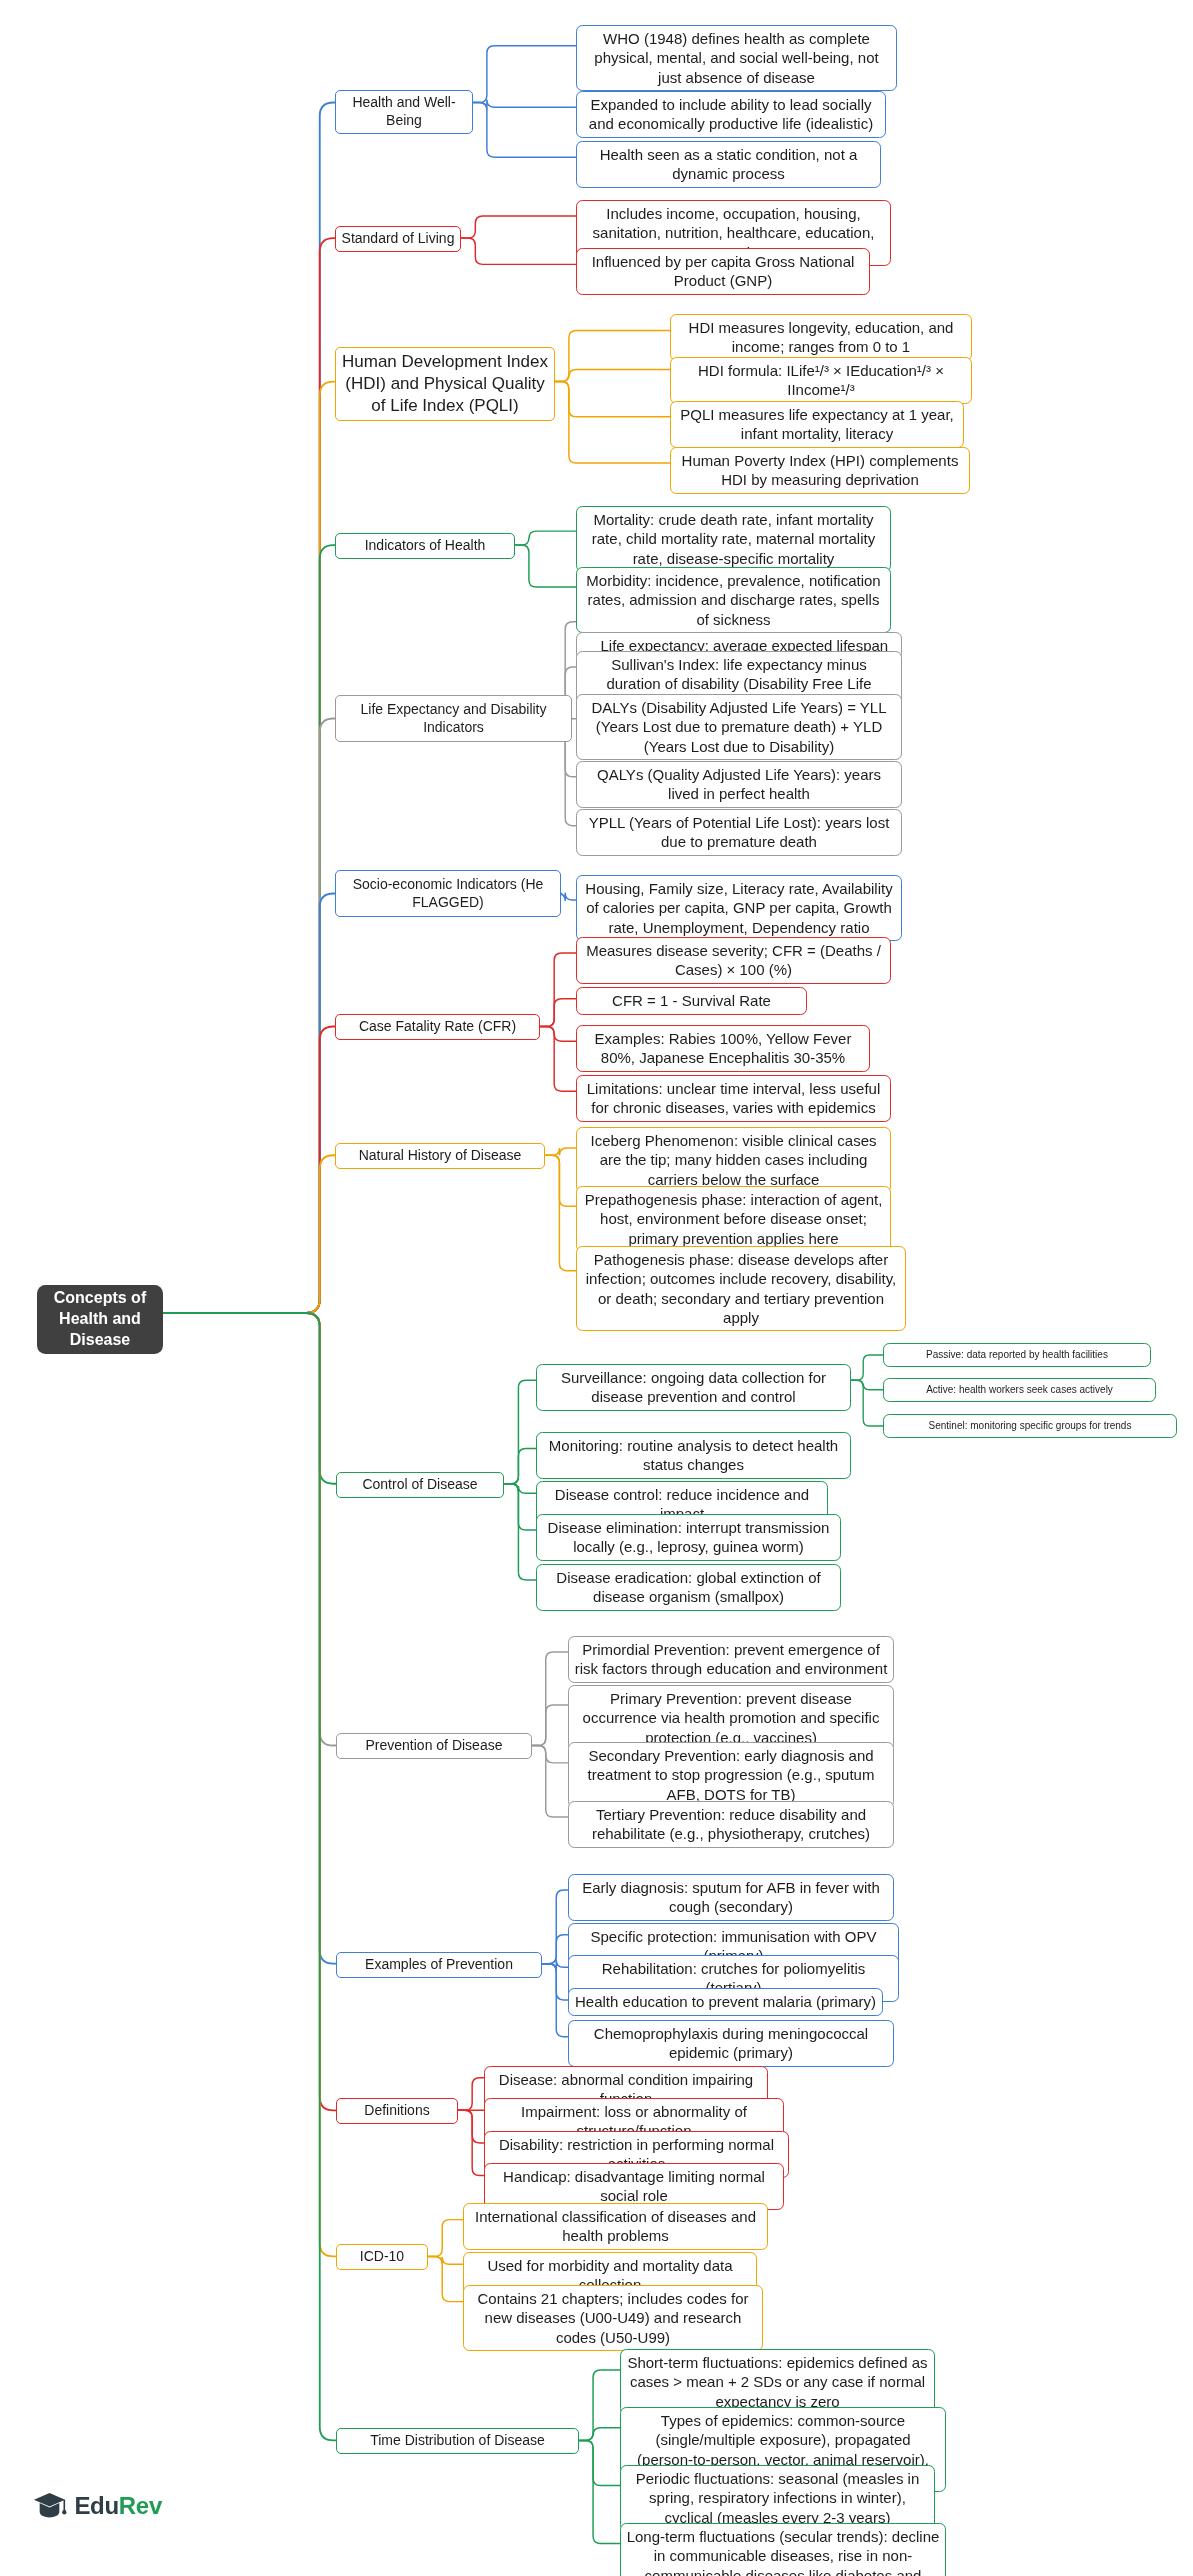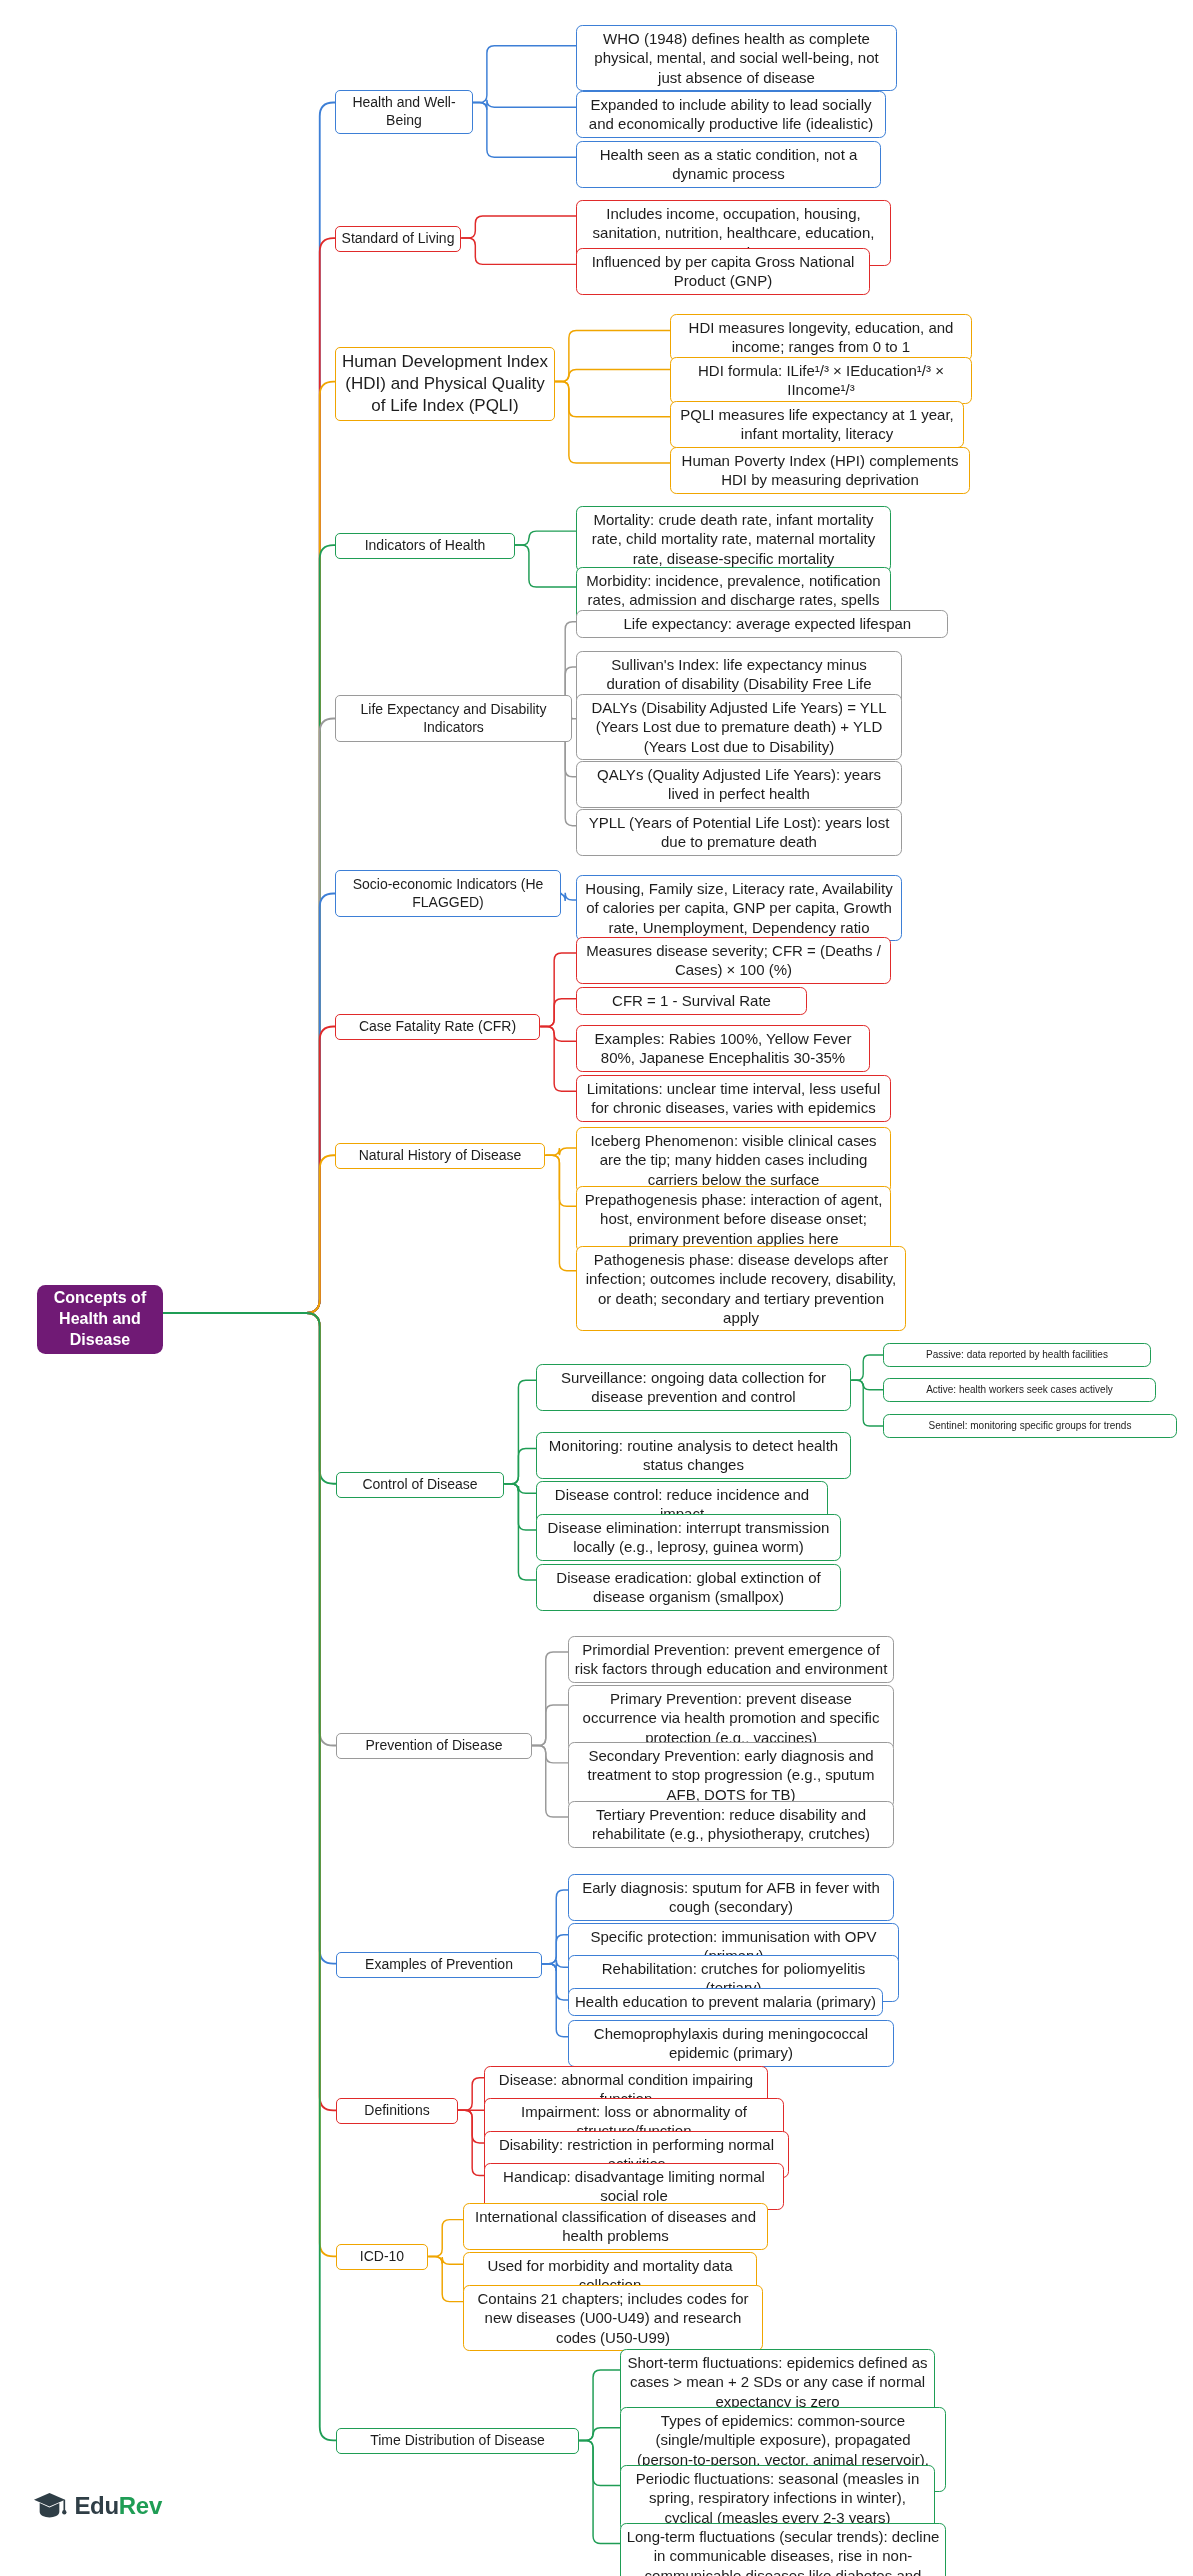--- a/index.html
+++ b/index.html
@@ -21,21 +21,21 @@
     border-radius: 7.4px;
     display: flex;
     align-items: center;
     justify-content: center;
     text-align: center;
     line-height: 1.28;
     padding: 3.2px 5.3px;
     color: #1d1d1d;
   }
   .root {
-    background: #701a75;
+    background: #404040;
     color: #ffffff;
     font-weight: bold;
     font-size: 16px;
     border-radius: 8.4px;
     border: none;
     line-height: 1.3;
   }
   .branch {
     font-size: 14px;
     border-width: 1.6px;
@@ -149,21 +149,21 @@
       <div class="node leaf" style="left: 576px; top: 248px; width: 294px; min-height: 33px; border-color: rgb(224, 42, 42);">Influenced by per capita Gross National Product (GNP)</div>
       <div class="node branch" style="left: 335px; top: 347px; width: 220px; min-height: 69px; border-color: rgb(240, 165, 0);;font-size:17px;">Human Development Index (HDI) and Physical Quality of Life Index (PQLI)</div>
       <div class="node leaf" style="left: 670px; top: 314px; width: 302px; min-height: 33px; border-color: rgb(240, 165, 0);">HDI measures longevity, education, and income; ranges from 0 to 1</div>
       <div class="node leaf" style="left: 670px; top: 357px; width: 302px; min-height: 24px; border-color: rgb(240, 165, 0);">HDI formula: ILife¹/³ × IEducation¹/³ × IIncome¹/³</div>
       <div class="node leaf" style="left: 670px; top: 401px; width: 294px; min-height: 33px; border-color: rgb(240, 165, 0);">PQLI measures life expectancy at 1 year, infant mortality, literacy</div>
       <div class="node leaf" style="left: 670px; top: 447px; width: 300px; min-height: 33px; border-color: rgb(240, 165, 0);">Human Poverty Index (HPI) complements HDI by measuring deprivation</div>
       <div class="node branch" style="left: 335px; top: 533px; width: 180px; min-height: 24px; border-color: rgb(31, 157, 85);">Indicators of Health</div>
       <div class="node leaf" style="left: 576px; top: 506px; width: 315px; min-height: 50px; border-color: rgb(31, 157, 85);">Mortality: crude death rate, infant mortality rate, child mortality rate, maternal mortality rate, disease-specific mortality</div>
       <div class="node leaf" style="left: 576px; top: 567px; width: 315px; min-height: 41px; border-color: rgb(31, 157, 85);">Morbidity: incidence, prevalence, notification rates, admission and discharge rates, spells of sickness</div>
       <div class="node branch" style="left: 335px; top: 695px; width: 237px; min-height: 47px; border-color: rgb(154, 154, 154);">Life Expectancy and Disability Indicators</div>
-      <div class="node leaf" style="left: 576px; top: 610px; width: 372px; min-height: 24px; border-color: rgb(154, 154, 154); padding-left: 16px;">Life expectancy: average expected lifespan</div>
+      <div class="node leaf" style="left: 576px; top: 632px; width: 326px; min-height: 24px; border-color: rgb(154, 154, 154); padding-left: 16px;">Life expectancy: average expected lifespan</div>
       <div class="node leaf" style="left: 576px; top: 651px; width: 326px; min-height: 33px; border-color: rgb(154, 154, 154);">Sullivan's Index: life expectancy minus duration of disability (Disability Free Life Expectancy)</div>
       <div class="node leaf" style="left: 576px; top: 694px; width: 326px; min-height: 50px; border-color: rgb(154, 154, 154);">DALYs (Disability Adjusted Life Years) = YLL (Years Lost due to premature death) + YLD (Years Lost due to Disability)</div>
       <div class="node leaf" style="left: 576px; top: 761px; width: 326px; min-height: 33px; border-color: rgb(154, 154, 154);">QALYs (Quality Adjusted Life Years): years lived in perfect health</div>
       <div class="node leaf" style="left: 576px; top: 809px; width: 326px; min-height: 33px; border-color: rgb(154, 154, 154);">YPLL (Years of Potential Life Lost): years lost due to premature death</div>
       <div class="node branch" style="left: 335px; top: 870px; width: 226px; min-height: 47px; border-color: rgb(61, 127, 214);">Socio-economic Indicators (He FLAGGED)</div>
       <div class="node leaf" style="left: 576px; top: 875px; width: 326px; min-height: 50px; border-color: rgb(61, 127, 214);">Housing, Family size, Literacy rate, Availability of calories per capita, GNP per capita, Growth rate, Unemployment, Dependency ratio</div>
       <div class="node branch" style="left: 335px; top: 1014px; width: 205px; min-height: 24px; border-color: rgb(224, 42, 42);">Case Fatality Rate (CFR)</div>
       <div class="node leaf" style="left: 576px; top: 937px; width: 315px; min-height: 33px; border-color: rgb(224, 42, 42);">Measures disease severity; CFR = (Deaths / Cases) × 100 (%)</div>
       <div class="node leaf" style="left: 576px; top: 987px; width: 231px; min-height: 24px; border-color: rgb(224, 42, 42);">CFR = 1 - Survival Rate</div>
       <div class="node leaf" style="left: 576px; top: 1025px; width: 294px; min-height: 33px; border-color: rgb(224, 42, 42);">Examples: Rabies 100%, Yellow Fever 80%, Japanese Encephalitis 30-35%</div>

